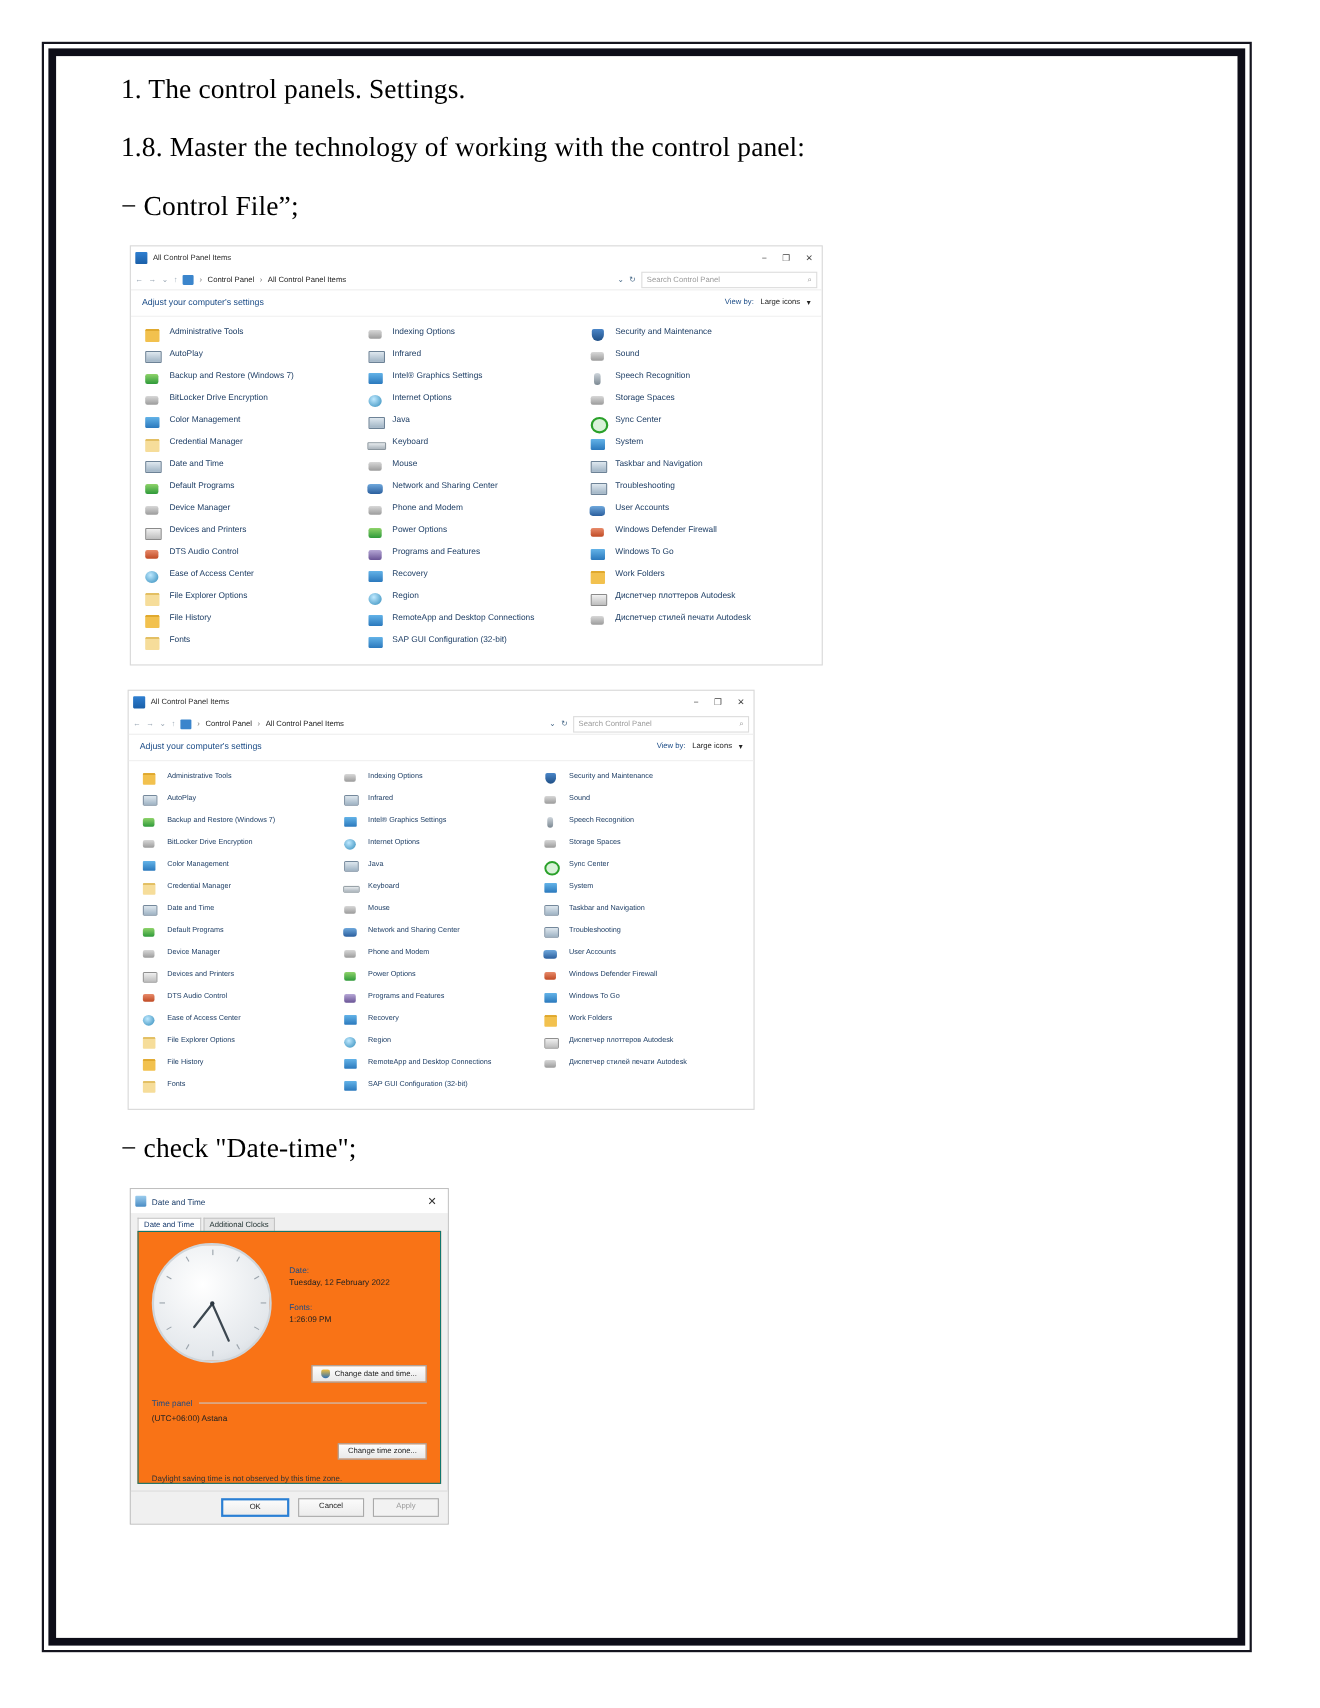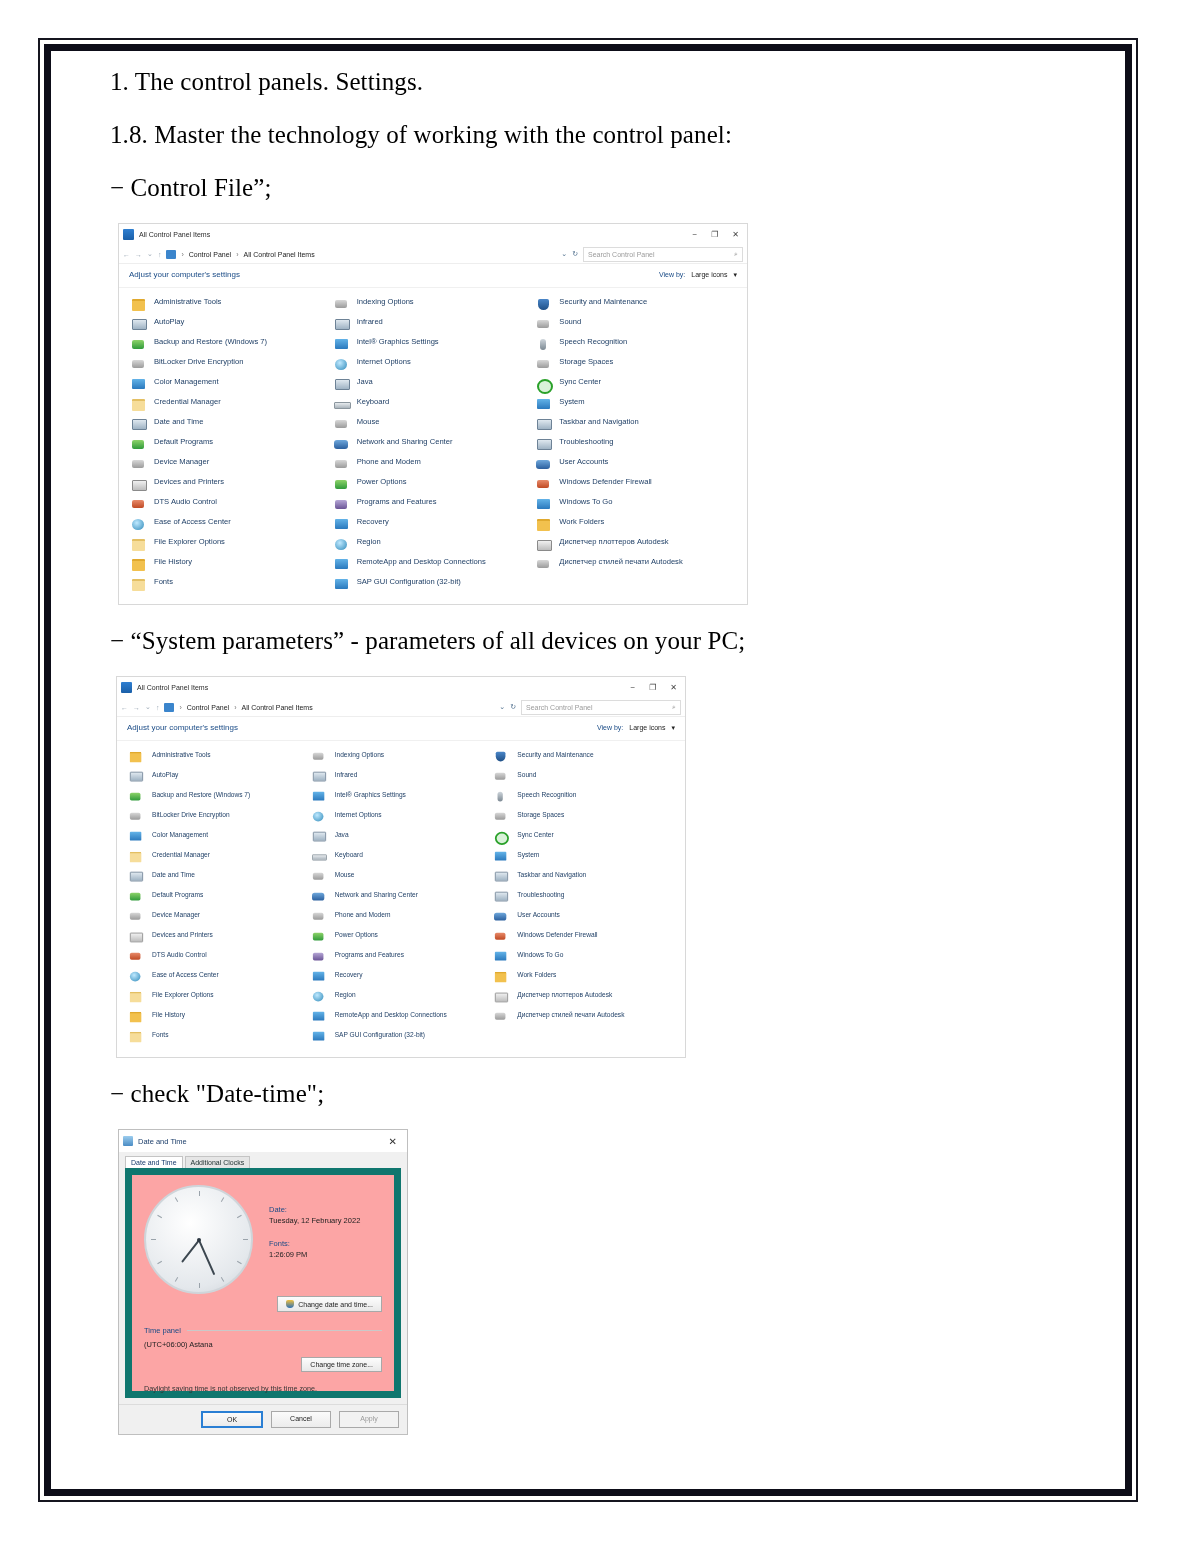--- a/index.html
+++ b/index.html
@@ -58,21 +58,21 @@
 
   
   .dtwin{border:1px solid #bfbfbf;background:#f0f0f0;box-sizing:border-box;font-family:"Liberation Sans",sans-serif;}
   .dt-title{display:flex;align-items:center;height:18px;padding:2px 4px;background:#fff;}
   .dt-title .ico{width:10px;height:10px;background:linear-gradient(#9ccdee,#4a8cc4);margin-right:5px;border-radius:1px;}
   .dt-title .tt{font-size:7.5px;color:#1d3f6b;flex:1 1 auto;filter:blur(.35px);}
   .dt-title .x{font-size:10px;color:#333;margin-right:6px;}
   .dt-tabs{display:flex;gap:2px;padding:4px 6px 0 6px;background:#f0f0f0;}
   .dt-tab{font-size:7px;padding:2px 5px;border:1px solid #c4c4c4;border-bottom:none;background:#e6e6e6;color:#233;filter:blur(.3px);}
   .dt-tab.active{background:#fff;color:#14386b;}
-  .dt-body{background:#fca5a5;border:7px solid #0f766e;margin:0 6px 6px 6px;padding:10px 12px 8px 12px;height:230px;position:relative;box-sizing:border-box;}
+  .dt-body{background:#f97316;border:1px solid #0f766e;margin:0 6px 6px 6px;padding:10px 12px 8px 12px;height:230px;position:relative;box-sizing:border-box;}
   .clock{width:105px;height:105px;border-radius:50%;background:radial-gradient(circle at 42% 34%,#ffffff,#e4e8ec 70%,#c9ced4 100%);border:2px solid #cfd5da;position:relative;}
   .clock .tick{position:absolute;left:50%;top:4px;width:1px;height:5px;background:#9aa3ab;transform-origin:50% 48.5px;}
   .clock .hand{position:absolute;left:50%;bottom:50%;background:#3c4750;transform-origin:50% 100%;border-radius:1px;}
   .clock .h{width:2.4px;height:28px;}
   .clock .m{width:1.8px;height:38px;}
   .clock .pin{position:absolute;left:50%;top:50%;width:4px;height:4px;background:#2b3640;border-radius:50%;transform:translate(-50%,-50%);}
   .dt-row{display:flex;gap:16px;}
   .dt-info{padding-top:20px;}
   .dt-lab{font-size:7.5px;color:#1a4b86;filter:blur(.3px);margin-bottom:2px;}
   .dt-val{font-size:7.5px;color:#222;filter:blur(.32px);margin-bottom:14px;}
@@ -401,21 +401,20 @@
               <span class="glyph" style="transform: scale(1); transform-origin: left top;">
                 <span class="g i-blue"></span>
               </span>
               <span class="lbl" style="font-size: 7.6px;">SAP GUI Configuration (32-bit)</span>
             </div>
             <div class="cp-item"></div>
           </div>
       </div>
     </div>
 
-    <p class="doc-line tight">− “System parameters” - parameters of all devices on your PC;</p>
 
     <div class="shot" style="width:570px;margin:0 0 22px 6px;">
       <div class="cpwin cp2">
         <div class="cp-title">
           <span class="ico"></span>
           <span class="tt">All Control Panel Items</span>
           <span class="wbtns">
             <span class="wb">−</span>
             <span class="wb">❐</span>
             <span class="wb">✕</span>
@@ -760,21 +759,21 @@
             <span class="btn">
               <span class="sh"></span>
               <span>Change date and time...</span>
             </span>
           </div>
           <div class="dt-sec">
             <div class="hdr">
               <span class="t">Time panel</span>
               <span class="ln"></span>
             </div>
-            <div class="dt-val" style="margin-top:5px;margin-bottom:8px;">(UTC+06:00) Astana</div>
+            <div class="dt-val" style="margin-top:5px;margin-bottom:18px;">(UTC+06:00) Astana</div>
             <div style="display:flex;justify-content:flex-end;">
               <span class="btn">Change time zone...</span>
             </div>
             <div class="dt-note">Daylight saving time is not observed by this time zone.</div>
           </div>
         </div>
         <div class="dt-footer">
           <span class="fbtn primary">OK</span>
           <span class="fbtn">Cancel</span>
           <span class="fbtn disabled">Apply</span>

